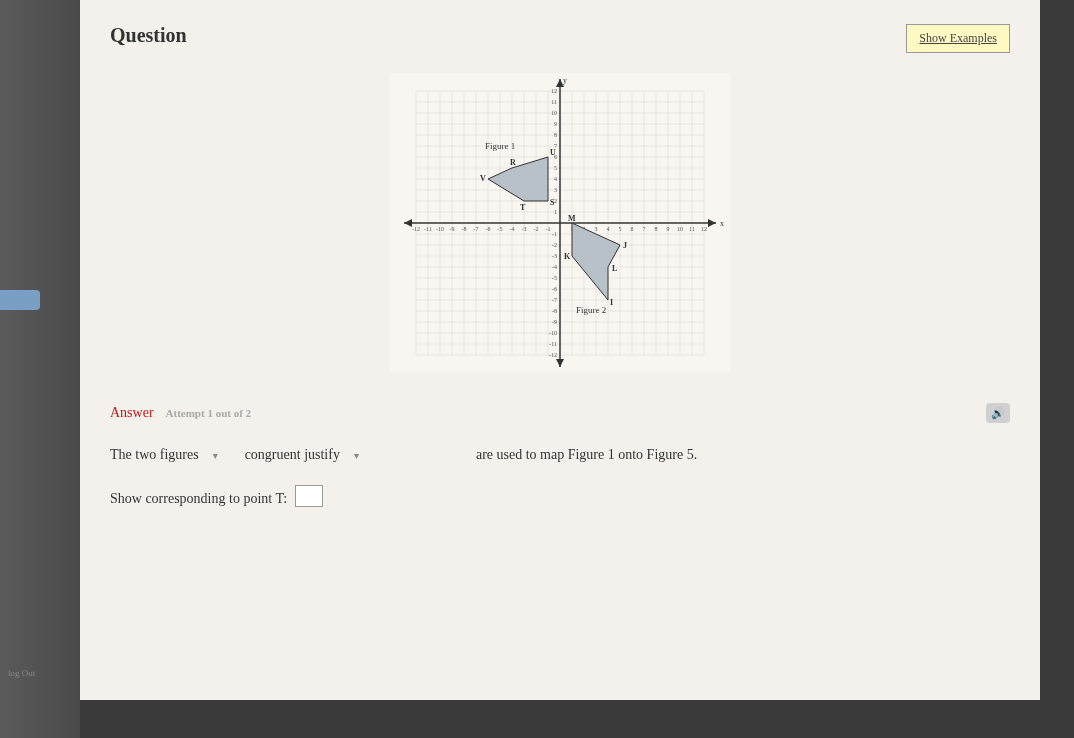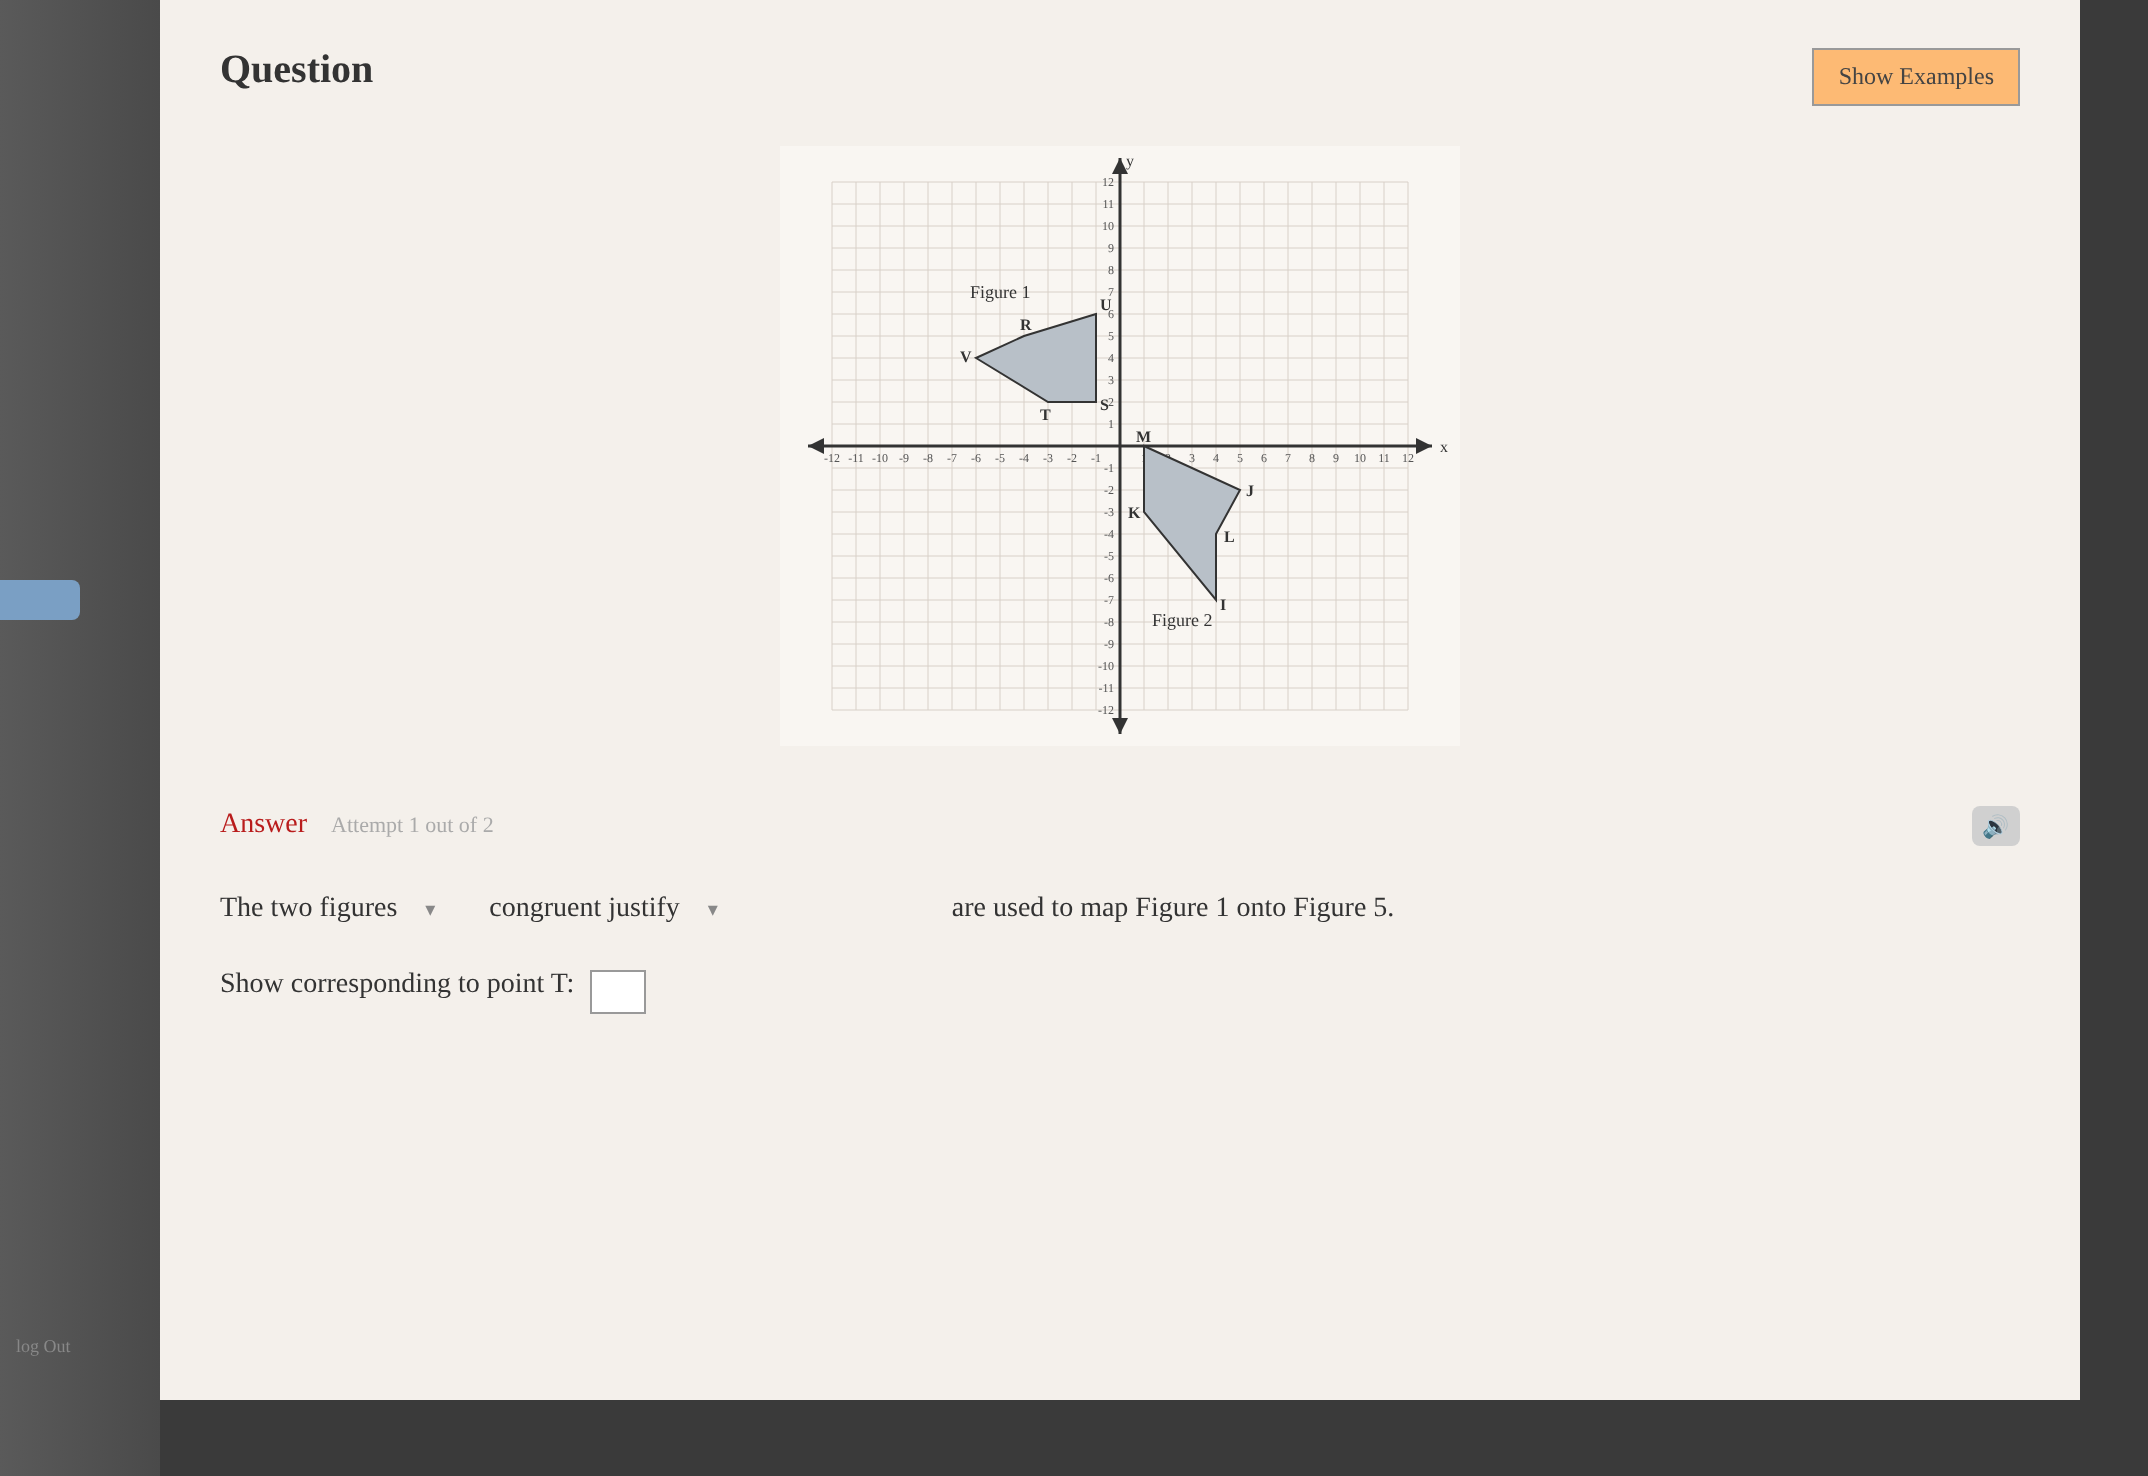--- a/index.html
+++ b/index.html
@@ -44,24 +44,25 @@
 }
 .question-label {
   font-weight: bold;
   color: #333;
   font-size: 20px;
 }
 .show-examples-btn {
   border: 1px solid #999;
   padding: 6px 12px;
   font-size: 12px;
-  background: #fdba74;
+  background: #fef9c3;
   color: #444;
   cursor: pointer;
   font-family: inherit;
+  text-decoration: underline;
 }
 .prompt-text {
   font-size: 15px;
   color: #222;
   line-height: 1.5;
   margin-bottom: 20px;
 }
 .graph-container {
   display: flex;
   justify-content: center;
@@ -80,35 +81,36 @@
   margin-bottom: 24px;
 }
 .answer-label {
   font-weight: normal;
   font-size: 14px;
   color: #b91c1c;
 }
 .attempt-text {
   font-size: 11px;
   color: #aaa;
+  font-weight: bold;
 }
 .speaker-icon {
   margin-left: auto;
   width: 24px; height: 20px;
   background: #d0d0d0;
   border-radius: 4px;
   display: flex;
   align-items: center;
   justify-content: center;
   font-size: 11px;
   color: #666;
 }
 .answer-row {
   display: flex;
-  align-items: flex-start;
+  align-items: flex-end;
   gap: 8px;
   font-size: 14px;
   color: #333;
   margin-bottom: 22px;
   flex-wrap: wrap;
 }
 .dropdown {
   display: inline-flex;
   align-items: center;
   gap: 4px;

